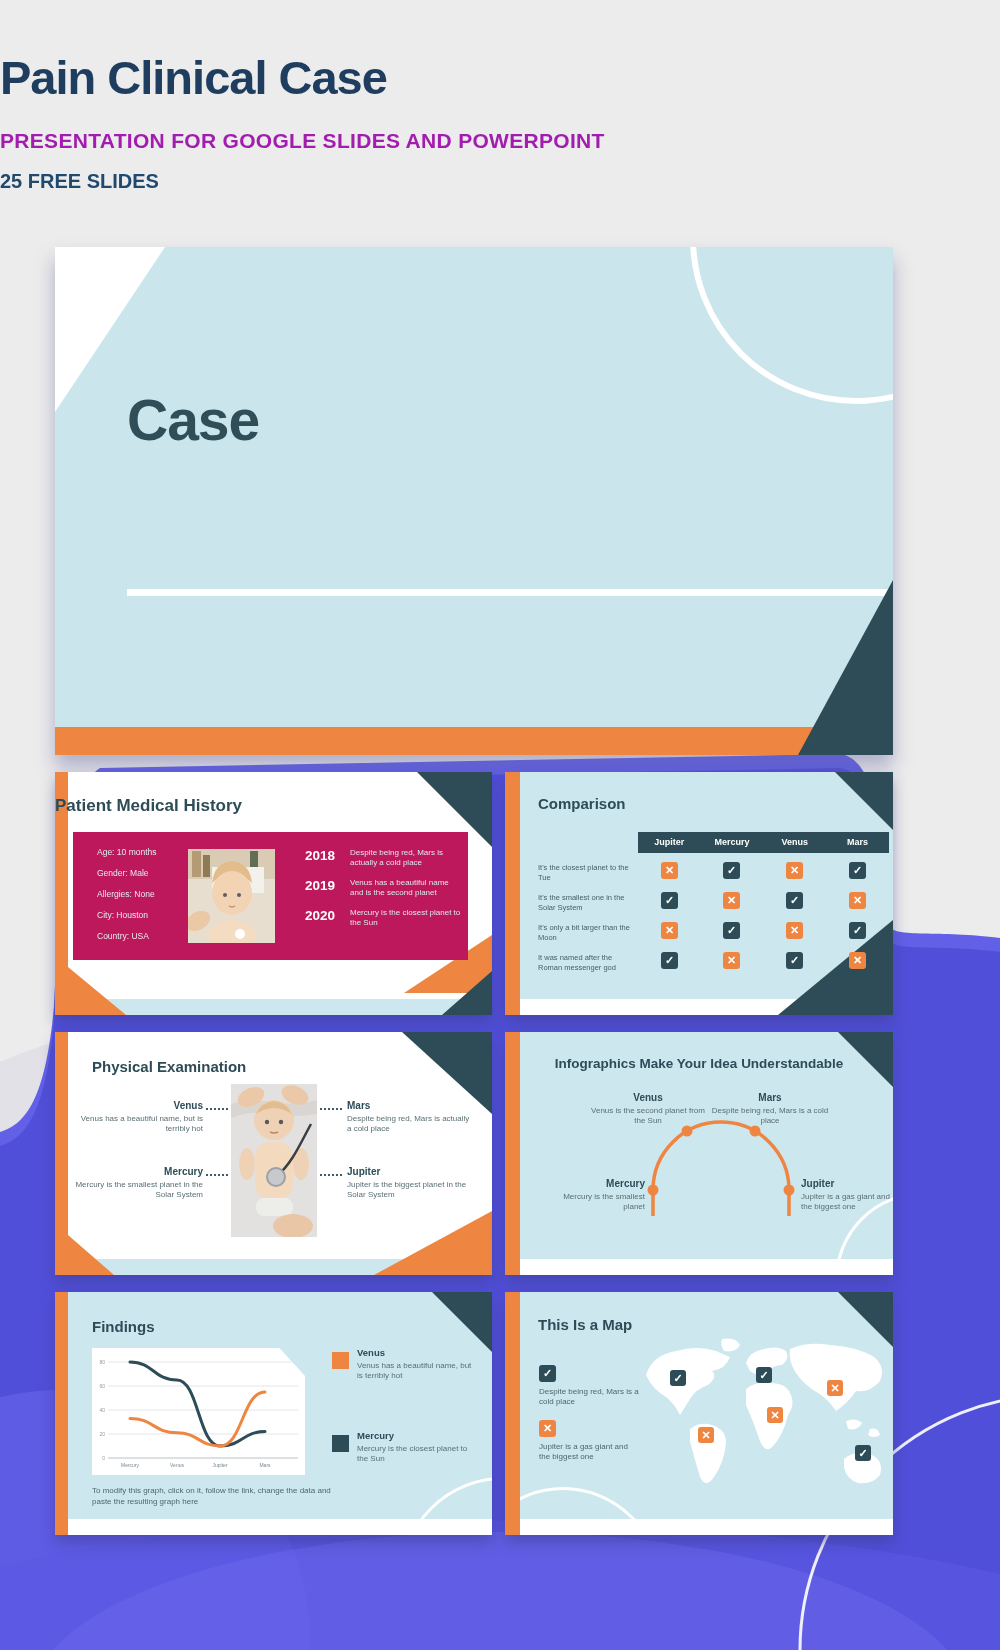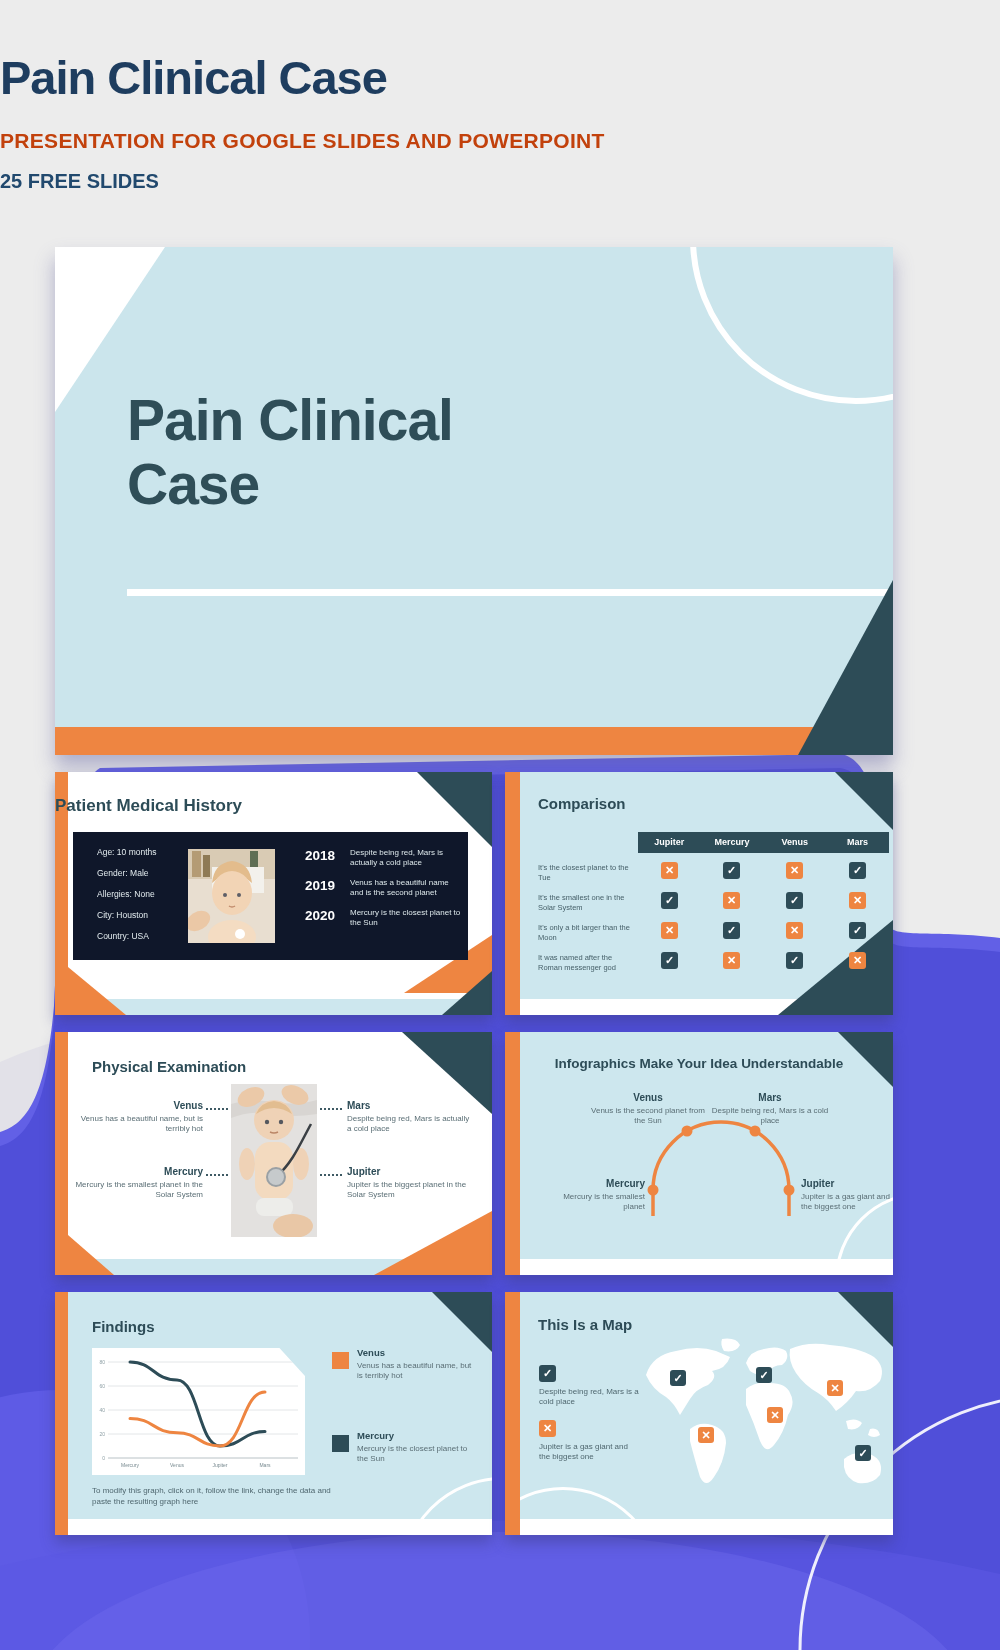--- a/index.html
+++ b/index.html
@@ -4,21 +4,21 @@
 <style>
   html,body{margin:0;padding:0;}
   #page{position:relative;width:1000px;height:1650px;overflow:hidden;background:#ECECEC;
         font-family:"Liberation Sans",sans-serif;}
   .abs{position:absolute;}
   
   .bg-svg{position:absolute;left:0;top:0;}
   
   .header{position:absolute;left:0;top:50px;width:948px;text-align:left;}
   .hd-title{font-size:47px;font-weight:bold;color:#1E3D5F;letter-spacing:-1px;margin:0 0 24px;}
-  .hd-sub{font-size:21px;font-weight:bold;color:#c2410c;margin:0 0 17px;letter-spacing:.3px;}
+  .hd-sub{font-size:21px;font-weight:bold;color:#a21caf;margin:0 0 17px;letter-spacing:.3px;}
   .hd-count{font-size:20px;font-weight:bold;color:#21496E;margin:0;}
   
   .hero{position:absolute;left:55px;top:247px;width:838px;height:508px;background:#CBE5EC;
         overflow:hidden;box-shadow:0 12px 18px rgba(100,100,160,.45);}
   .hero-wedge{position:absolute;left:0;top:0;width:110px;height:165px;background:#fff;
         clip-path:polygon(0 0,100% 0,0 100%);}
   .hero-arc{position:absolute;left:635px;top:-175px;width:320px;height:320px;border:6px solid #fff;border-radius:50%;}
   .hero-title{position:absolute;left:72px;top:142px;font-size:57px;line-height:1.12;font-weight:bold;color:#2F4E58;letter-spacing:-1px;}
   .hero-line{position:absolute;left:72px;top:342px;width:766px;height:7px;background:#fff;}
   .hero-tag{position:absolute;left:0;top:398px;width:412px;height:82px;background:#2D4C57;border-radius:0 64px 26px 0;}
@@ -36,21 +36,21 @@
   .band{position:absolute;left:0;right:0;bottom:0;height:16px;}
   .band-blue{background:#CDE7EE;} .band-white{background:#FFFFFF;}
   .tri{position:absolute;}
   .arc{position:absolute;border:3px solid #fff;border-radius:50%;}
   .slide-title{position:absolute;font-weight:bold;color:#2D4C57;}
   .mark{position:absolute;width:17px;height:17px;border-radius:3px;color:#fff;font-size:11px;font-weight:bold;
         display:flex;align-items:center;justify-content:center;}
   .mark-x{background:#EE8541;} .mark-check{background:#2D4C57;}
   
   .pmh-title{left:0;right:0;top:24px;text-align:left;font-size:17px;}
-  .pmh-panel{position:absolute;left:18px;top:60px;width:395px;height:128px;background:#0f172a;}
+  .pmh-panel{position:absolute;left:18px;top:60px;width:395px;height:128px;background:#be185d;}
   .pmh-info{position:absolute;left:24px;top:10px;font-size:8.5px;color:#E3ECEF;line-height:21px;white-space:nowrap;}
   .pmh-photo{position:absolute;left:115px;top:17px;width:87px;height:94px;overflow:hidden;background:#E8DED0;}
   .pmh-tl{position:absolute;left:232px;top:16px;width:160px;}
   .pmh-row{display:flex;margin-bottom:9px;}
   .pmh-year{width:45px;font-size:13.5px;font-weight:bold;color:#fff;}
   .pmh-text{width:112px;font-size:8px;color:#DCE7EA;line-height:1.3;}
   
   .cmp-title{left:33px;top:23px;font-size:15px;}
   .cmp-head{position:absolute;left:133px;top:60px;width:251px;height:21px;background:#2D4C57;display:flex;}
   .cmp-head span{flex:1;text-align:center;color:#fff;font-size:9px;font-weight:bold;line-height:21px;}
@@ -106,21 +106,20 @@
   <div class="header">
     <h1 class="hd-title">Pain Clinical Case</h1>
     <p class="hd-sub">PRESENTATION FOR GOOGLE SLIDES AND POWERPOINT</p>
     <p class="hd-count">25 FREE SLIDES</p>
   </div>
 
   <div class="hero">
     <div class="hero-wedge"></div>
     <div class="hero-arc"></div>
     <div class="hero-title">
-      <div>Pain Clinical</div>
       <div>Case</div>
     </div>
     <div class="hero-line"></div>
     <div class="hero-bar"></div>
     <div class="hero-tri"></div>
   </div>
 
   <div class="grid">
 
     <div class="thumb bg-white">

